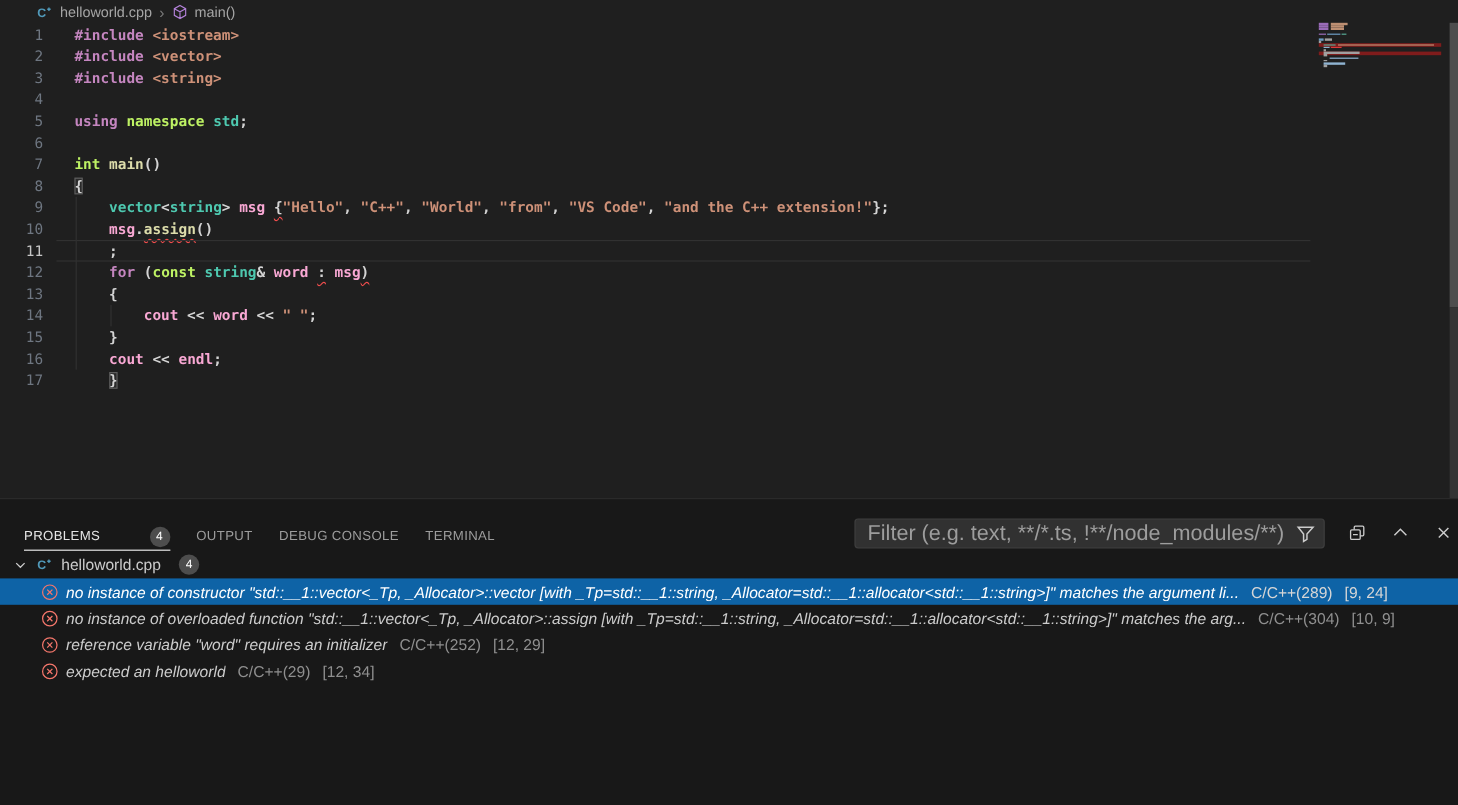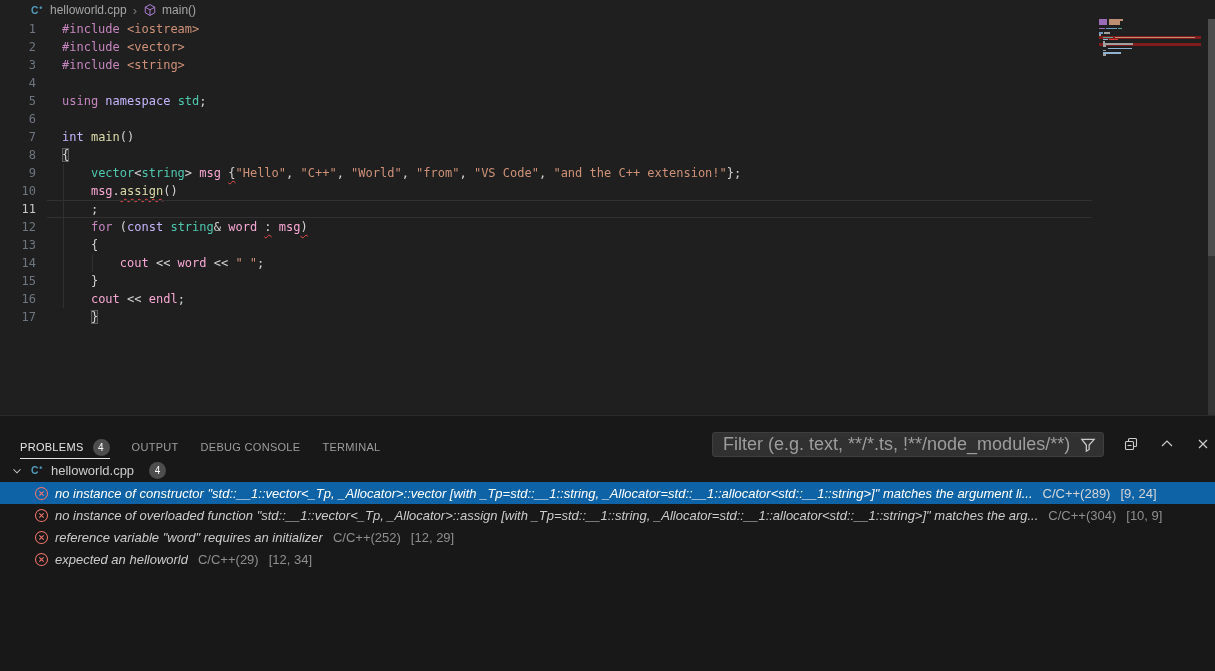--- a/index.html
+++ b/index.html
@@ -13,45 +13,45 @@
   .breadcrumb { position:absolute; top:0; left:0; height:20px; display:flex; align-items:center;
     padding-left:30px; gap:5px; font-size:12px; color:#a5a5a5; }
   .breadcrumb .sep { color:#7a7a7a; font-size:13px; margin:0 1px; }
   .crumb { display:flex; align-items:center; gap:5px; cursor:pointer; }
 
   
   .code { position:absolute; top:20px; left:0; width:1095px; }
   .codeline { position:relative; height:18px; line-height:18px; display:flex; white-space:pre;
     font-family:"DejaVu Sans Mono","Liberation Mono",monospace; font-size:12px; }
   .gutter { flex:none; width:36px; text-align:right; color:#6e7681; }
-  .linetext { padding-left:26px; }
+  .linetext { padding-left:26px;font-weight:bold; }
   .codeline.current .gutter { color:#c6c6c6; }
   .codeline.current::before { content:""; position:absolute; left:47px; right:3px; top:0; bottom:0;
     border-top:1px solid #313131; border-bottom:1px solid #313131; pointer-events:none; }
-  .kp { color:#C586C0; } .kb { color:#c4b5fd; } .ty { color:#4EC9B0; }
+  .kp { color:#C586C0; } .kb { color:#bef264; } .ty { color:#4EC9B0; }
   .fn { color:#DCDCAA;text-align:center; } .vr { color:#f9a8d4; } .st { color:#CE9178; } .pl { color:#D4D4D4; }
   .e  { text-decoration: underline wavy #f14c4c; text-decoration-thickness:1px; text-underline-offset:3px; }
   .bm { outline:1px solid #5e5e5e; outline-offset:-1px; background:rgba(120,120,120,.12); }
   .indent-guide { position:absolute; width:1px; background:#303030; }
   .ig1 { left:63px; top:164px; height:144px; }
   .ig2 { left:92px; top:254px; height:18px; }
 
   
   .minimap { position:absolute; left:1095px; top:19px; width:112px; height:64px; cursor:pointer; }
   .mseg { position:absolute; }
   .scrollbar { position:absolute; left:1208px; top:0; width:7px; height:415px; }
   .sb-slider { position:absolute; left:0; top:19px; width:7px; height:237px; background:#4d4d4d; }
   .sb-track  { position:absolute; left:0; top:256px; width:7px; height:159px; background:#343434; }
 
   
   .panel { position:absolute; left:0; top:415px; width:1215px; height:256px;
     background:#181818; border-top:1px solid #2a2a2a; }
   .tabs { position:absolute; left:20px; top:20px; display:flex; gap:22px; }
   .tab { display:flex; align-items:center; height:23px; font-size:11px; letter-spacing:.3px;
-    color:#9d9d9d; border-bottom:1px solid transparent; cursor:pointer; }
+    color:#9d9d9d; border-bottom:1px solid transparent; cursor:pointer;gap:32px; }
   .tab.active { color:#e5e5e5; border-bottom-color:#e5e5e5; }
   .badge { display:inline-flex; align-items:center; justify-content:center; min-width:17px; height:17px;
     border-radius:50%; background:#4d4d4d; color:#fff; font-size:10px; margin-left:9px; }
   .filterbox { position:absolute; left:712px; top:16px; width:392px; height:25px; background:#313131;
     border:1px solid #3e3e3e; border-radius:3px; display:flex; align-items:center; padding:0 6px 0 8px; }
   .filterbox input { flex:1; background:transparent; border:none; outline:none; color:#cccccc;
     font-size:18px; font-family:"Liberation Sans",sans-serif; }
   .filterbox input::placeholder { color:#9d9d9d; }
   .panel-actions { position:absolute; left:1122px; top:19px; display:flex; gap:18px; align-items:center; }
   .icon-btn { width:18px; height:18px; display:flex; align-items:center; justify-content:center; cursor:pointer; }

